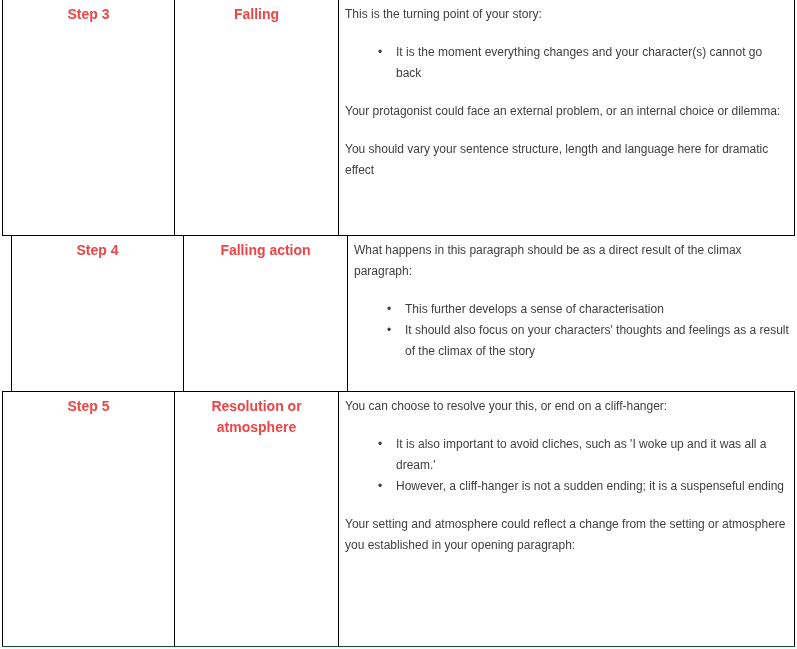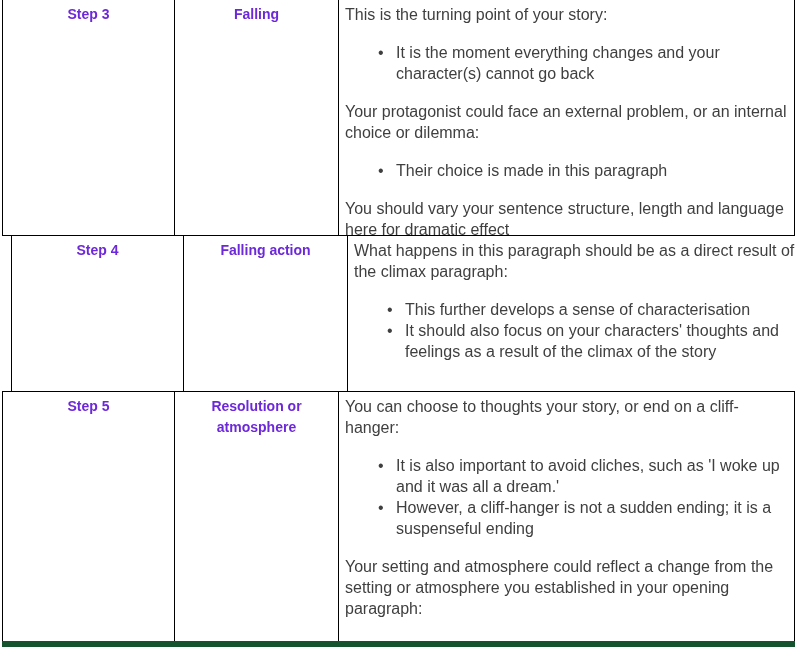--- a/index.html
+++ b/index.html
@@ -25,38 +25,38 @@
   .trow {
     display: grid;
     grid-template-columns: 173px 164px 456px;
     box-sizing: border-box;
     overflow: hidden;
   }
   .trow:nth-child(1) { height: 236px; }
   .trow:nth-child(2) { height: 156px; padding-left: 9px; }
   .trow:nth-child(3) { height: 255px; }
   .trow:nth-child(1), .trow:nth-child(2) { border-bottom: 1px solid #000; }
-  .trow:nth-child(3) { border-bottom: 6px solid #14532d; }
+  .trow:nth-child(3) { border-bottom: 1px solid #14532d; }
   .cell {
     box-sizing: border-box;
     border-right: 1px solid #000;
     overflow: hidden;
   }
   .step-cell { border-left: 1px solid #000; }
   .step-cell, .stage-cell {
     text-align: center;
     padding-top: 4px;
     font-weight: bold;
-    color: #6d28d9;
+    color: #ef4444;
     font-size: 14px;
     line-height: 21px;
   }
   .desc-cell {
     padding: 4px 6px 0 6px;
-    font-size: 16px;
+    font-size: 12px;
     line-height: 21px;
   }
   .para {
     margin: 0 0 17px 0;
   }
   .bullets {
     margin: 0 0 17px 0;
     padding: 0;
     list-style: none;
   }
@@ -82,23 +82,20 @@
     </div>
     <div class="cell stage-cell">
       <span>Falling</span>
     </div>
     <div class="cell desc-cell">
           <p class="para">This is the turning point of your story:</p>
           <ul class="bullets">
             <li>It is the moment everything changes and your character(s) cannot go back</li>
           </ul>
           <p class="para">Your protagonist could face an external problem, or an internal choice or dilemma:</p>
-          <ul class="bullets">
-            <li>Their choice is made in this paragraph</li>
-          </ul>
           <p class="para">You should vary your sentence structure, length and language here for dramatic effect</p>
         </div>
   </div>
 
   <div class="trow">
     <div class="cell step-cell">
       <span>Step 4</span>
     </div>
     <div class="cell stage-cell">
       <span>Falling action</span>
@@ -113,21 +110,21 @@
   </div>
 
   <div class="trow">
     <div class="cell step-cell">
       <span>Step 5</span>
     </div>
     <div class="cell stage-cell">
       <span>Resolution or atmosphere</span>
     </div>
     <div class="cell desc-cell">
-          <p class="para">You can choose to thoughts your story, or end on a cliff-hanger:</p>
+          <p class="para">You can choose to resolve your this, or end on a cliff-hanger:</p>
           <ul class="bullets">
             <li>It is also important to avoid cliches, such as 'I woke up and it was all a dream.'</li>
             <li>However, a cliff-hanger is not a sudden ending; it is a suspenseful ending</li>
           </ul>
           <p class="para">Your setting and atmosphere could reflect a change from the setting or atmosphere you established in your opening paragraph:</p>
         </div>
   </div>
 </div>
 </div>
 

